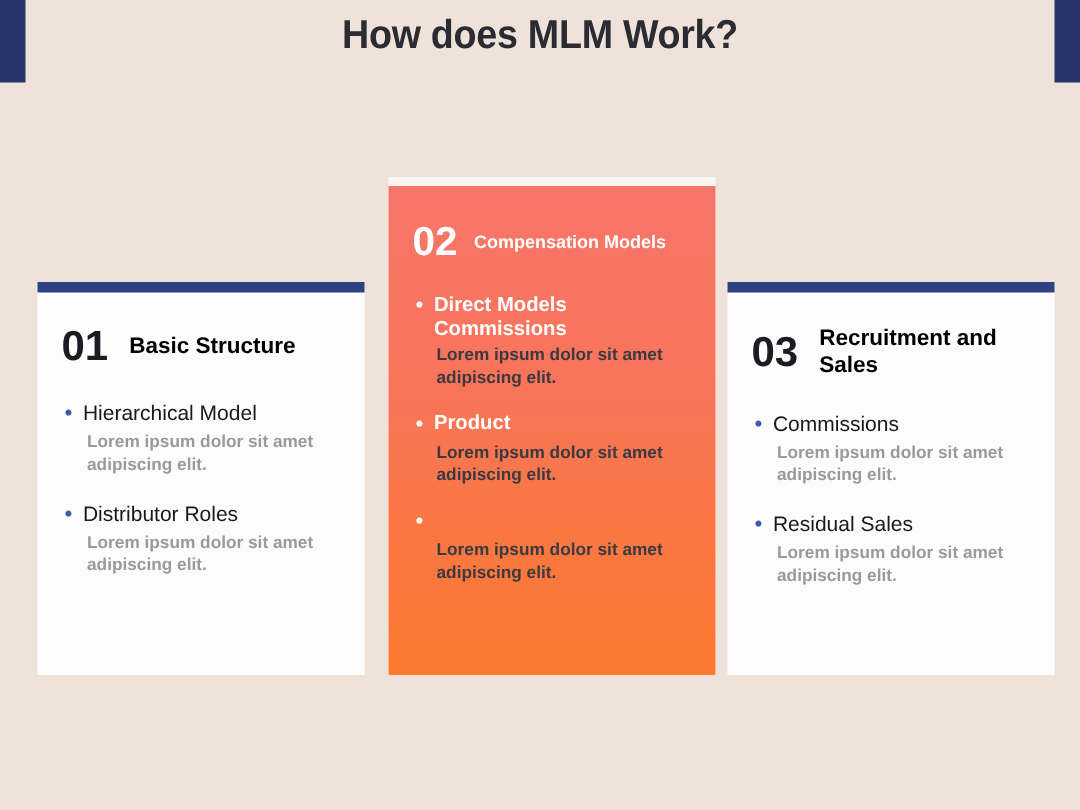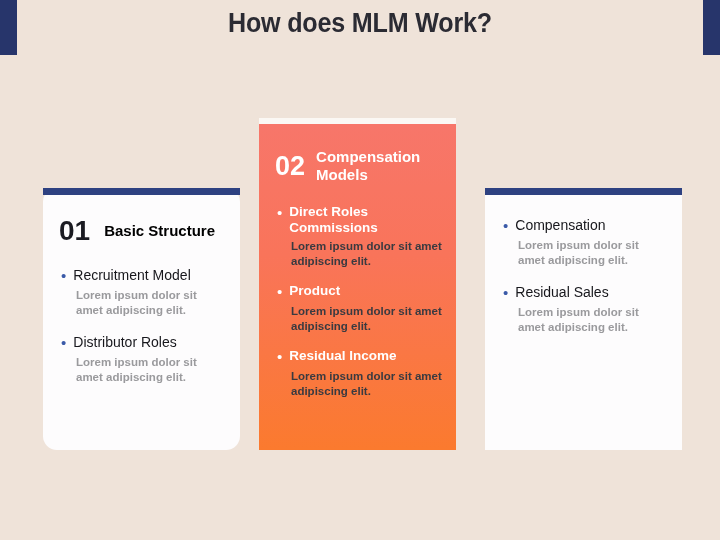--- a/index.html
+++ b/index.html
@@ -37,29 +37,29 @@
     font-weight: bold;
     color: #2B2B33;
     letter-spacing: -0.2px;
     transform: scaleX(0.93);
     transform-origin: center top;
   }
 
   
   .card {
     position: absolute;
-    width: 197px;
+    width: 218px;
     box-sizing: border-box;
   }
   .card-side {
     top: 188px;
     height: 262px;
     background: #FDFCFD;
   }
-  .card-side.card-1 { left: 43px; border-radius: 14px; }
+  .card-side.card-1 { left: 25px; }
   .card-side.card-3 { left: 485px; }
 
   .card-top-bar {
     height: 7px;
     background: #2E4181;
     width: 100%;
   }
 
   .card-center {
     left: 259px;
@@ -99,21 +99,21 @@
     margin-right: 11px;
   }
   .card-heading {
     font-size: 15px;
     font-weight: bold;
     color: #000000;
     line-height: 1.18;
   }
   .card-center .card-heading {
     color: #FFFFFF;
-    font-size: 15px;
+    font-size: 12px;
     line-height: 1.2;
   }
 
   
   .card-list {
     padding: 22px 16px 0 18px;
   }
   .card-center .card-list {
     padding: 20px 14px 0 18px;
   }
@@ -170,21 +170,21 @@
 <div class="card card-side card-1">
   <div class="card-top-bar"></div>
   <div class="card-head">
     <div class="card-number">01</div>
     <div class="card-heading">Basic Structure</div>
   </div>
   <div class="card-list">
     <div class="list-item">
       <div class="item-head">
         <span class="bullet">•</span>
-        <span class="item-title">Recruitment Model</span>
+        <span class="item-title">Hierarchical Model</span>
       </div>
       <div class="item-desc">Lorem ipsum dolor sit amet adipiscing elit.</div>
     </div>
     <div class="list-item">
       <div class="item-head">
         <span class="bullet">•</span>
         <span class="item-title">Distributor Roles</span>
       </div>
       <div class="item-desc">Lorem ipsum dolor sit amet adipiscing elit.</div>
     </div>
@@ -194,49 +194,52 @@
 <div class="card card-center">
   <div class="card-center-inner">
     <div class="card-head">
       <div class="card-number">02</div>
       <div class="card-heading">Compensation Models</div>
     </div>
     <div class="card-list">
       <div class="list-item">
         <div class="item-head">
           <span class="bullet">•</span>
-          <span class="item-title">Direct Roles Commissions</span>
+          <span class="item-title">Direct Models Commissions</span>
         </div>
         <div class="item-desc">Lorem ipsum dolor sit amet adipiscing elit.</div>
       </div>
       <div class="list-item">
         <div class="item-head">
           <span class="bullet">•</span>
           <span class="item-title">Product</span>
         </div>
         <div class="item-desc">Lorem ipsum dolor sit amet adipiscing elit.</div>
       </div>
       <div class="list-item">
         <div class="item-head">
           <span class="bullet">•</span>
-          <span class="item-title">Residual Income</span>
         </div>
         <div class="item-desc">Lorem ipsum dolor sit amet adipiscing elit.</div>
       </div>
     </div>
   </div>
 </div>
 
 <div class="card card-side card-3">
   <div class="card-top-bar"></div>
+  <div class="card-head">
+    <div class="card-number">03</div>
+    <div class="card-heading">Recruitment and Sales</div>
+  </div>
   <div class="card-list">
     <div class="list-item">
       <div class="item-head">
         <span class="bullet">•</span>
-        <span class="item-title">Compensation</span>
+        <span class="item-title">Commissions</span>
       </div>
       <div class="item-desc">Lorem ipsum dolor sit amet adipiscing elit.</div>
     </div>
     <div class="list-item">
       <div class="item-head">
         <span class="bullet">•</span>
         <span class="item-title">Residual Sales</span>
       </div>
       <div class="item-desc">Lorem ipsum dolor sit amet adipiscing elit.</div>
     </div>

